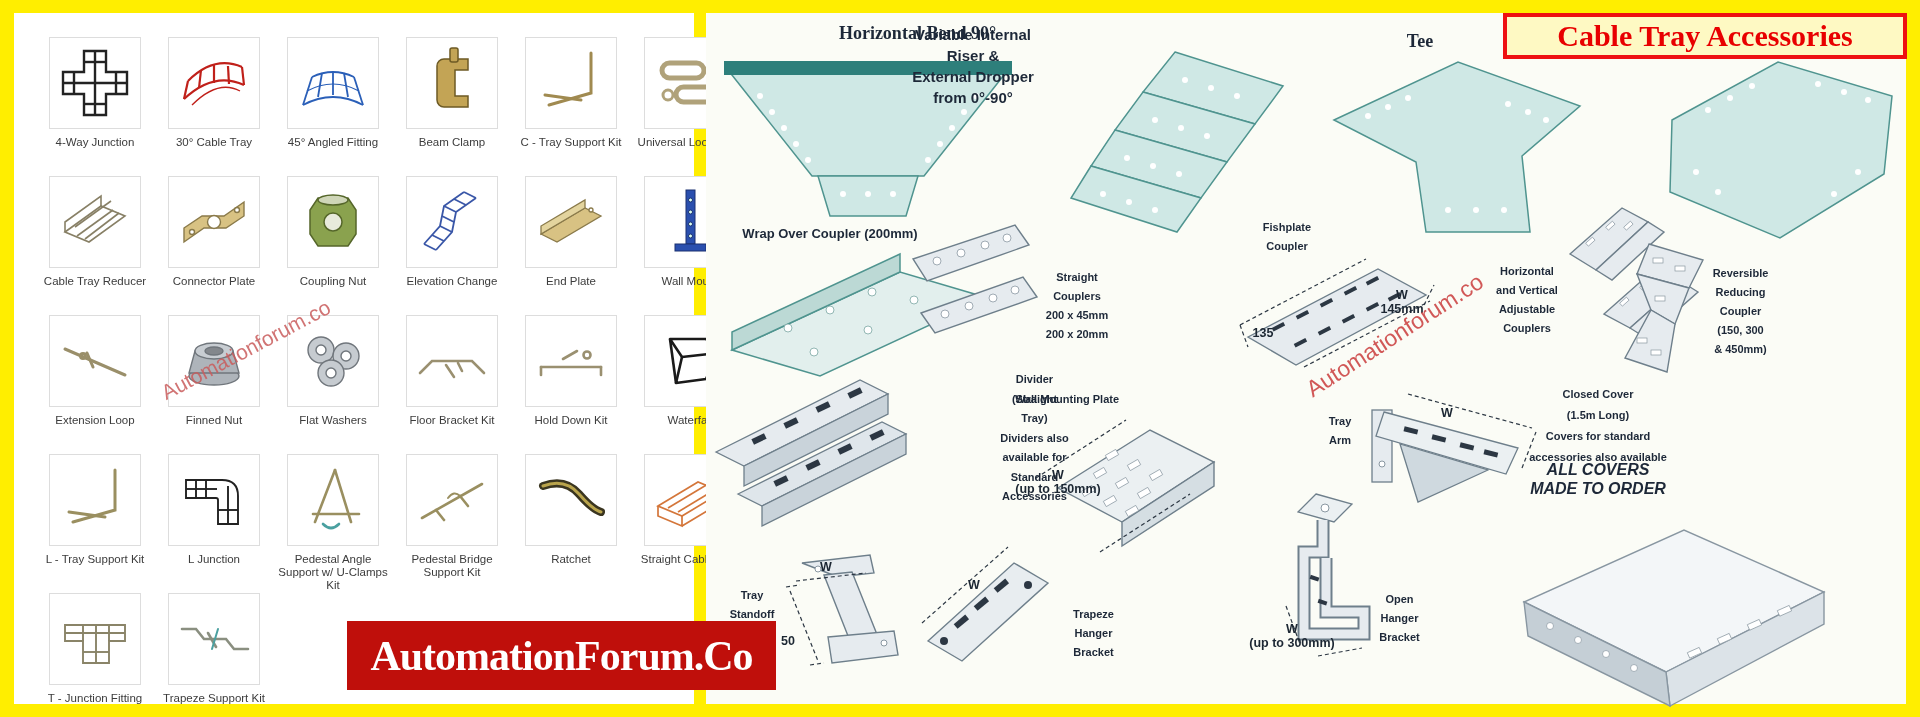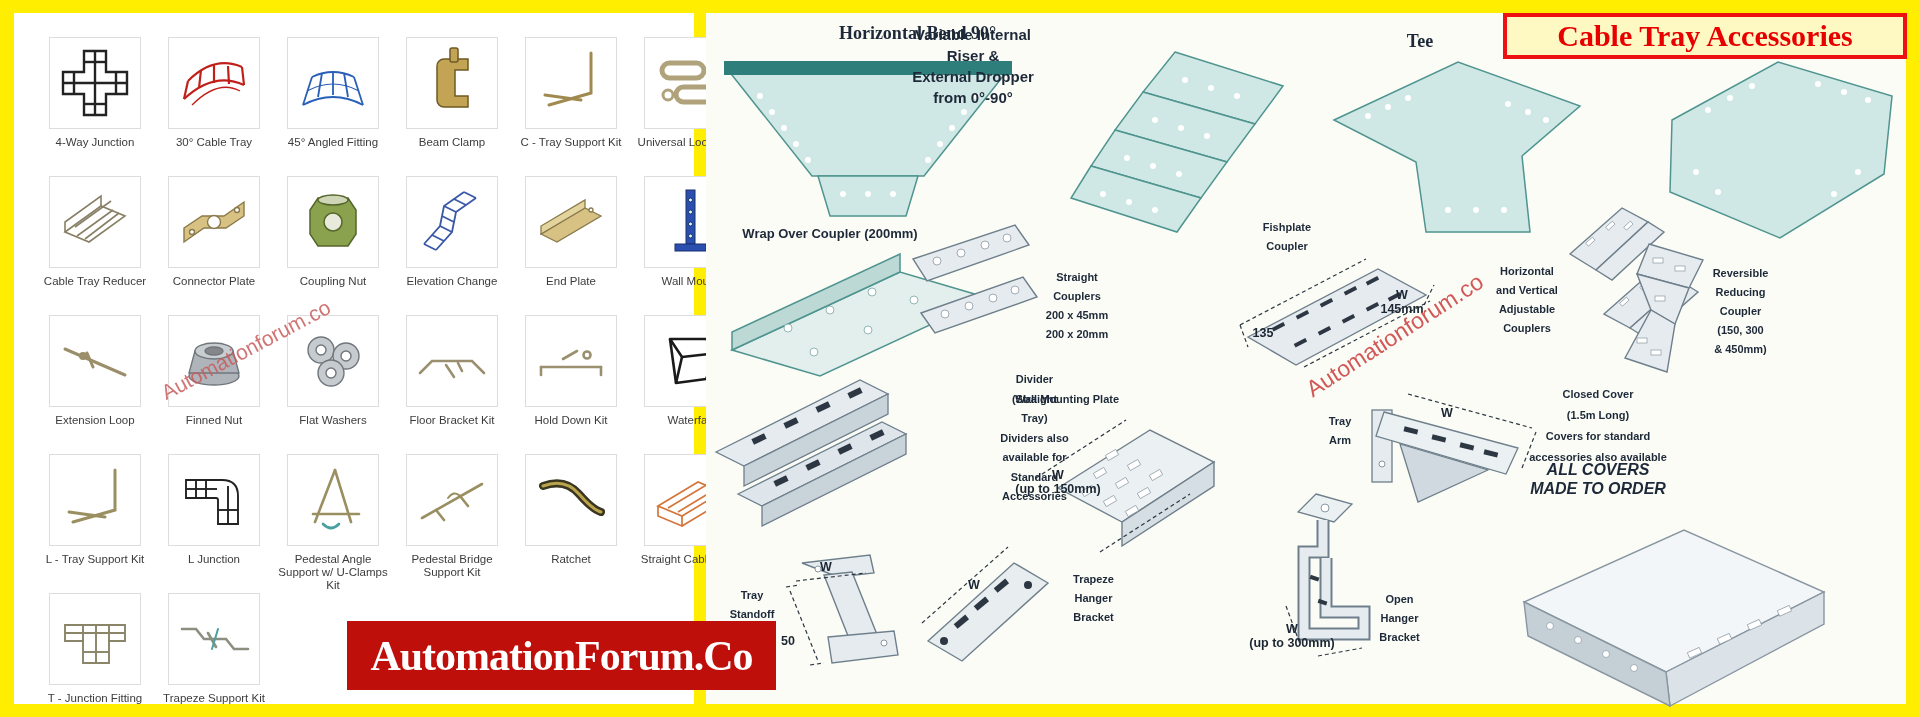--- a/index.html
+++ b/index.html
@@ -712,21 +712,21 @@
   <div class="rp-label" style="left:1308px;top:412px;width:64px">Tray
 Arm</div>
   <div class="rp-label" style="left:1478px;top:384px;width:240px;font-size:11px;line-height:21px">Closed Cover
 (1.5m Long)
 Covers for standard
 accessories also available</div>
   <div class="rp-label rp-note" style="left:1478px;top:460px;width:240px">ALL COVERS
 MADE TO ORDER</div>
   <div class="rp-label" style="left:712px;top:586px;width:80px">Tray
 Standoff</div>
-  <div class="rp-label" style="left:1046px;top:570px;width:95px">Trapeze
+  <div class="rp-label" style="left:1046px;top:605px;width:95px">Trapeze
 Hanger
 Bracket</div>
   <div class="rp-label" style="left:1352px;top:590px;width:95px">Open
 Hanger
 Bracket</div>
 
   <div class="rp-dim" style="left:1372px;top:288px;width:60px">W
 145mm</div>
   <div class="rp-dim" style="left:1246px;top:326px;width:34px">135</div>
   <div class="rp-dim" style="left:998px;top:468px;width:120px">W

